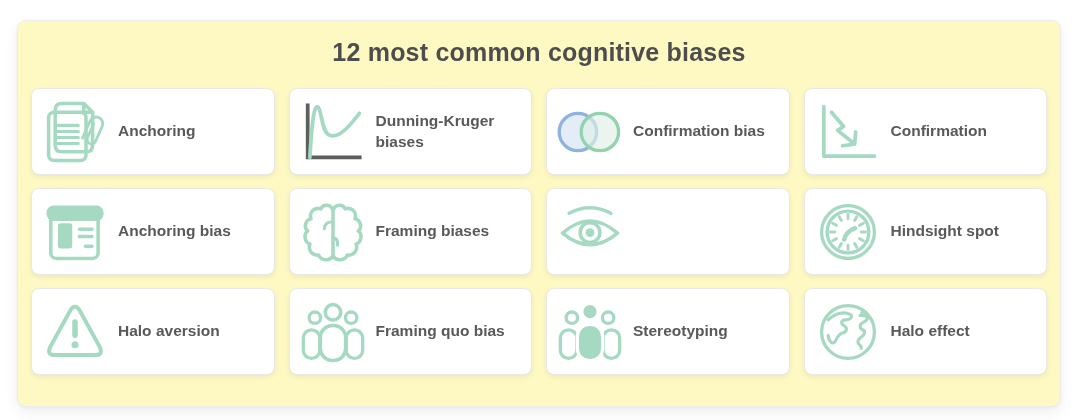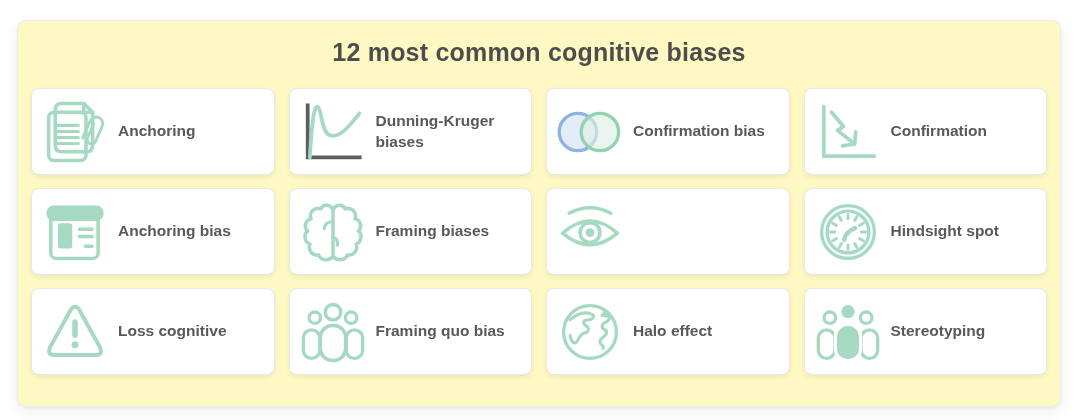--- a/index.html
+++ b/index.html
@@ -148,57 +148,57 @@
     </div>
 
     <div class="card">
       <span class="icon">
         <svg class="ic" viewBox="0 0 64 60">
           <path class="g" style="stroke-width:3.6" d="M28,10 Q32,4 36,10 L54.5,43.5 Q58,51 50.5,51 H13.5 Q6,51 9.5,43.5 Z"></path>
           <path class="g" style="stroke-width:5" d="M32,21 V33"></path>
           <circle class="gf" cx="32" cy="41.5" r="3.2"></circle>
         </svg>
       </span>
-      <span class="label">Loss cognitive</span>
+      <span class="label">Halo aversion</span>
     </div>
 
     <div class="card">
       <span class="icon">
         <svg class="ic" viewBox="0 0 64 60">
           <circle class="g" style="stroke-width:3" cx="15.5" cy="17" r="5.2"></circle>
           <circle class="g" style="stroke-width:3" cx="48.5" cy="17" r="5.2"></circle>
           <rect class="g" style="stroke-width:3" x="5" y="28" width="15" height="26" rx="7.5"></rect>
           <rect class="g" style="stroke-width:3" x="44" y="28" width="15" height="26" rx="7.5"></rect>
           <circle class="g" cx="32" cy="12" r="7" fill="#fff"></circle>
           <rect class="g" x="20.5" y="24" width="23" height="32" rx="11" fill="#fff"></rect>
         </svg>
       </span>
       <span class="label">Framing quo bias</span>
     </div>
 
     <div class="card">
       <span class="icon">
         <svg class="ic" viewBox="0 0 64 60">
-          <circle class="g" style="stroke-width:3" cx="32" cy="30" r="24"></circle>
-          <path class="g" style="stroke-width:2.8" d="M14,19 C20,13 28,11 34,14 C37,16 34,19 30,19 C26,19 25,22 28,24 C32,26 31,30 27,31 C23,32 22,36 20,39 C18,42 14,38 14,33"></path>
-          <path class="g" style="stroke-width:2.8" d="M43,15 C47,13 51,16 49,19 C47,22 43,21 43,25 C43,29 48,27 47,31 C46,35 41,35 41,39 C41,42 45,42 44,45"></path>
-          <circle class="g" style="stroke-width:2.4" cx="46.5" cy="13.5" r="2.2"></circle>
-        </svg>
-      </span>
-      <span class="label">Halo effect</span>
-    </div>
-
-    <div class="card">
-      <span class="icon">
-        <svg class="ic" viewBox="0 0 64 60">
           <circle class="g" style="stroke-width:3" cx="15.5" cy="17" r="5.2"></circle>
           <circle class="g" style="stroke-width:3" cx="48.5" cy="17" r="5.2"></circle>
           <rect class="g" style="stroke-width:3" x="5" y="28" width="15" height="26" rx="7.5"></rect>
           <rect class="g" style="stroke-width:3" x="44" y="28" width="15" height="26" rx="7.5"></rect>
           <rect x="20.5" y="23" width="23" height="33" rx="11" fill="#a5d9c1" stroke="#ffffff" stroke-width="3"></rect>
           <circle cx="32" cy="11.5" r="7.5" fill="#a5d9c1" stroke="#ffffff" stroke-width="3"></circle>
         </svg>
       </span>
       <span class="label">Stereotyping</span>
     </div>
 
+    <div class="card">
+      <span class="icon">
+        <svg class="ic" viewBox="0 0 64 60">
+          <circle class="g" style="stroke-width:3" cx="32" cy="30" r="24"></circle>
+          <path class="g" style="stroke-width:2.8" d="M14,19 C20,13 28,11 34,14 C37,16 34,19 30,19 C26,19 25,22 28,24 C32,26 31,30 27,31 C23,32 22,36 20,39 C18,42 14,38 14,33"></path>
+          <path class="g" style="stroke-width:2.8" d="M43,15 C47,13 51,16 49,19 C47,22 43,21 43,25 C43,29 48,27 47,31 C46,35 41,35 41,39 C41,42 45,42 44,45"></path>
+          <circle class="g" style="stroke-width:2.4" cx="46.5" cy="13.5" r="2.2"></circle>
+        </svg>
+      </span>
+      <span class="label">Halo effect</span>
+    </div>
+
   </div>
 </div>
 
 </body></html>

